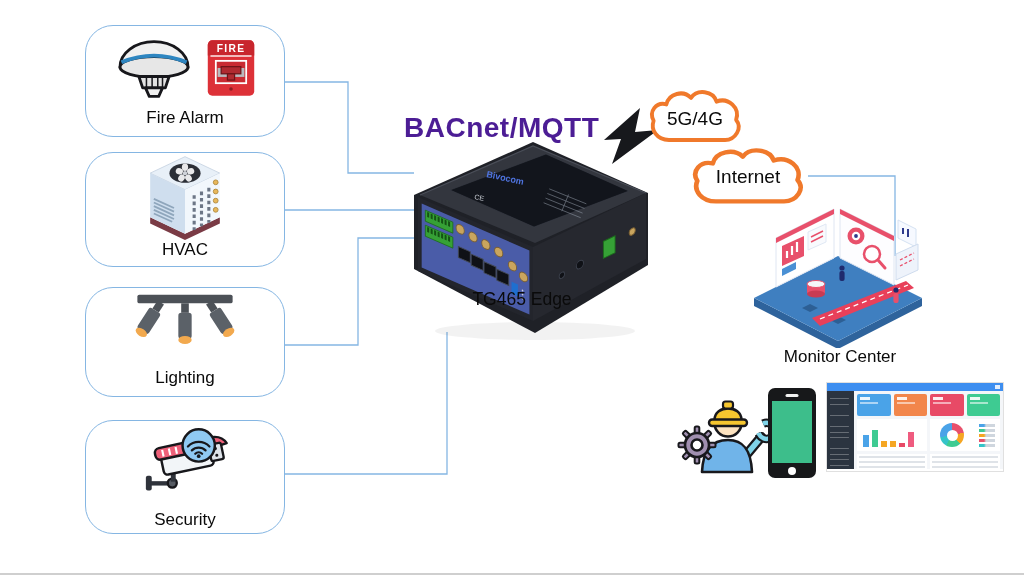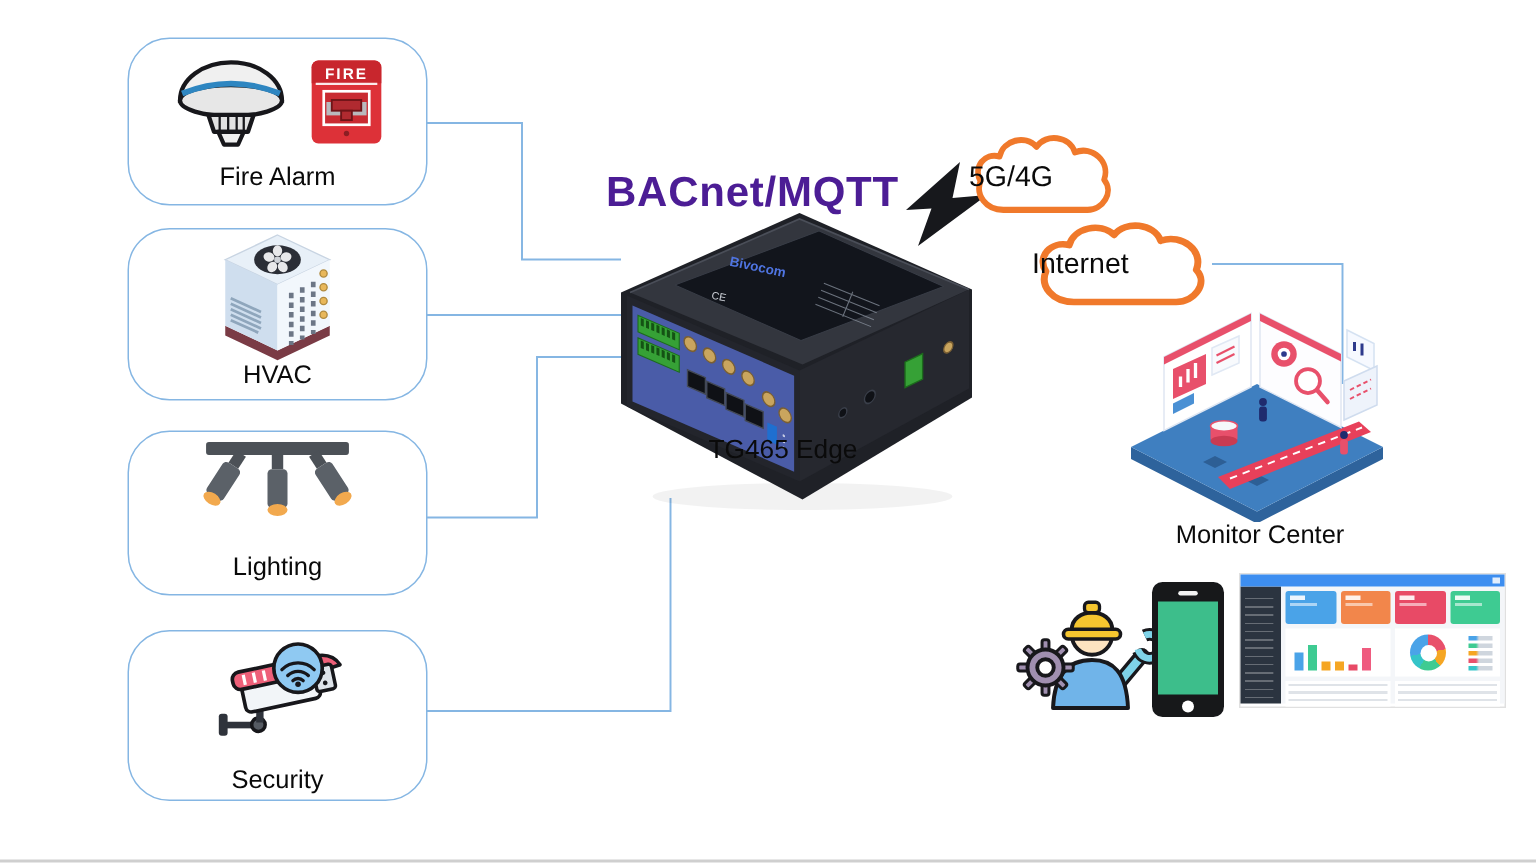--- a/index.html
+++ b/index.html
@@ -13,21 +13,21 @@
            background:#fff;z-index:2;display:flex;flex-direction:column;align-items:center;}
   .box-icons{flex:1;display:flex;align-items:center;justify-content:center;gap:12px;width:100%;}
   .box-label{font-size:17px;margin-bottom:9px;line-height:18px;}
   
   .protocol{position:absolute;left:404px;top:88px;width:220px;font-size:28px;font-weight:bold;
             color:#4c1d95;letter-spacing:.5px;z-index:3;text-shadow:0 0 1px #fff inset;margin-top:24px;}
   
   .gw-caption{position:absolute;left:442px;top:289px;width:160px;text-align:center;
               font-size:17.5px;line-height:21px;z-index:3;}
   
-  .cloud-label{position:absolute;text-align:left;font-size:19px;z-index:4;}
+  .cloud-label{position:absolute;text-align:center;font-size:19px;z-index:4;}
   
   .sec-label{position:absolute;text-align:center;font-size:17px;z-index:3;}
   
   .phone{position:absolute;left:768px;top:388px;width:48px;height:90px;background:#17181a;
          border-radius:7px;z-index:3;}
   .phone-screen{position:absolute;left:4px;right:4px;top:13px;bottom:15px;background:#3dbe8b;}
   .phone-speaker{position:absolute;top:6px;left:50%;transform:translateX(-50%);width:13px;height:3px;
                  background:#f2f2f2;border-radius:2px;}
   .phone-home{position:absolute;bottom:3.5px;left:50%;transform:translateX(-50%);width:8px;height:8px;
               background:#fff;border-radius:50%;}

